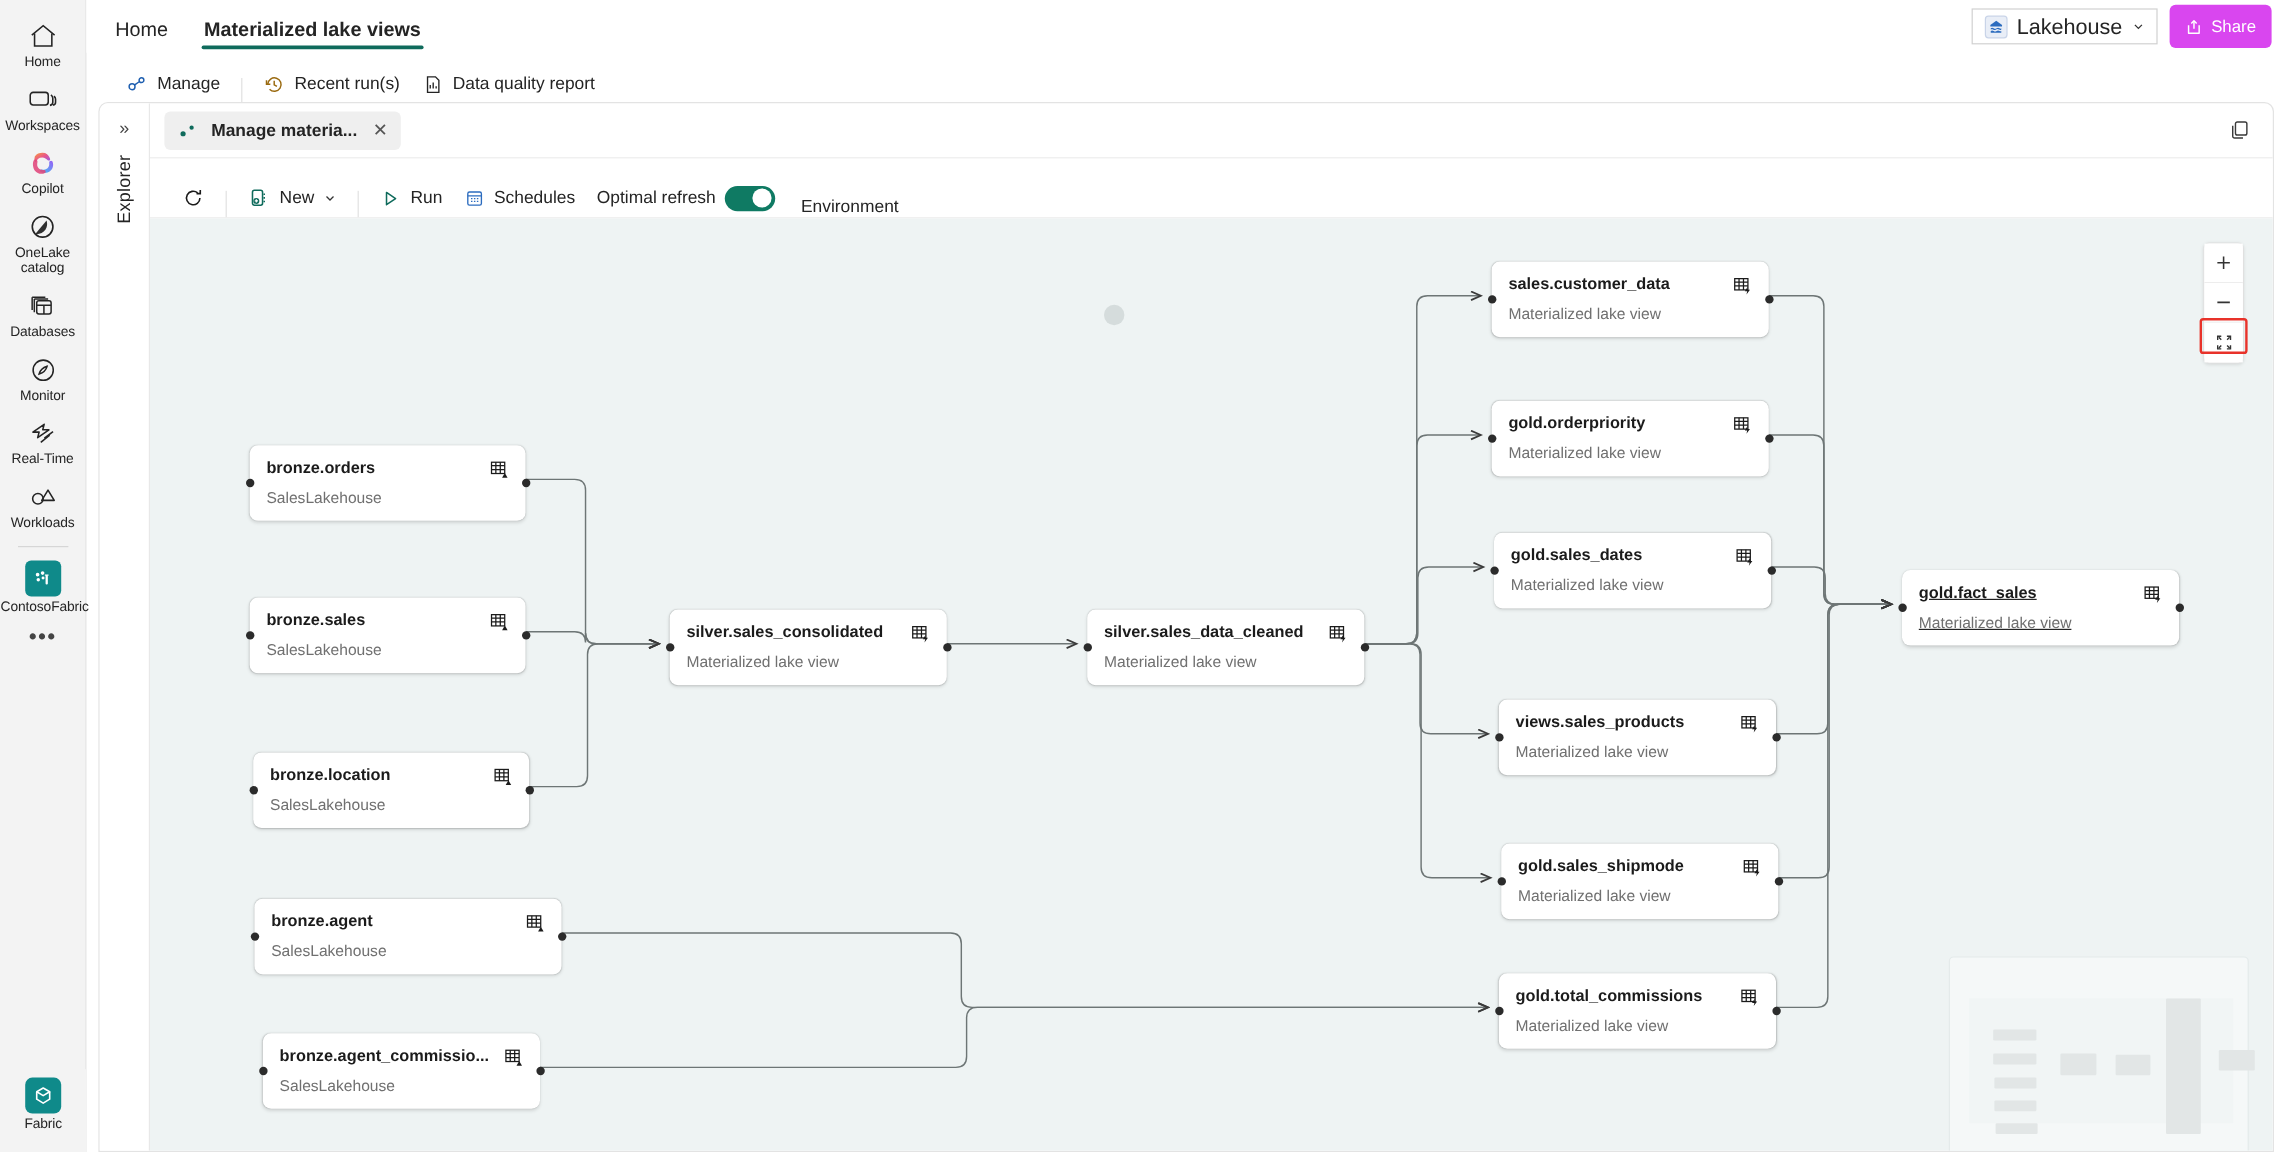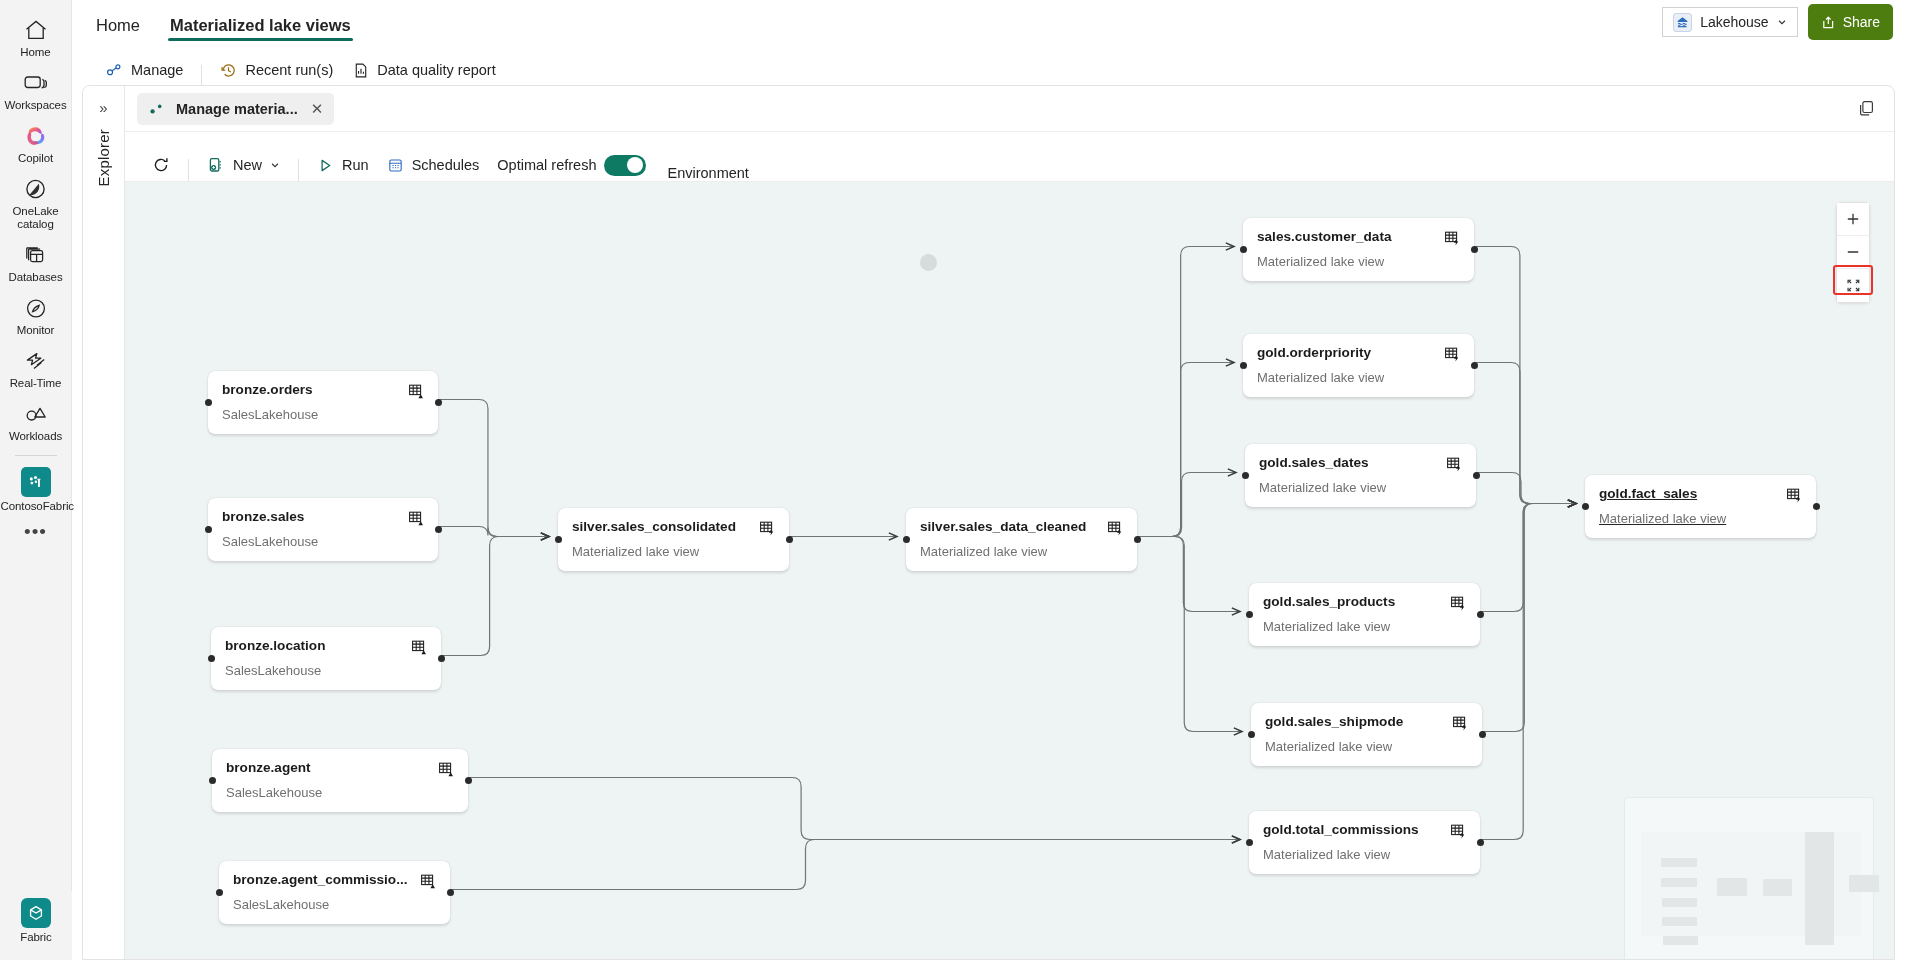--- a/index.html
+++ b/index.html
@@ -61,27 +61,27 @@
   }
   .topnav-item.active { font-weight: 600; }
   .topnav-item.active::after {
     content: ""; position: absolute; left: 0; right: 0; bottom: 3px;
     height: 3px; background: #0f6b5c; border-radius: 2px;
   }
   .topbar-right { margin-left: auto; display: flex; align-items: center; gap: 10px; }
   .lakehouse-pill {
     display:flex; align-items:center; gap:8px;
     height: 30px; padding: 0 10px; border:1px solid #d1d1d1; border-radius:0;
-    background:#fff; font-size:14px; cursor:pointer;text-align:center;
+    background:#fff; font-size:18px; cursor:pointer;text-align:center;
   }
   .lh-badge { width:19px; height:19px; border-radius:3px; background:#e9eef7; border:1px solid #c9d4e8;
       display:flex; align-items:center; justify-content:center; }
   .share-btn {
     display:flex; align-items:center; gap:7px; height:30px; padding: 18px 13px;
-    background:#4d7c0f; color:#fff; border-radius:5px; font-size:14px; cursor:pointer;
+    background:#d946ef; color:#fff; border-radius:5px; font-size:14px; cursor:pointer;
   }
   .chev { width:10px; height:10px; }
 
   
   .cmdbar {
     height: 41px; flex: 0 0 41px; margin: 0 10px; background:#fff;
     border-radius: 6px 6px 0 0;
     display:flex; align-items:flex-end; gap: 0; padding-left: 14px;
   }
   .cmd {
@@ -620,21 +620,21 @@
   <path d="M1.6 5.1h11M1.6 8.3h11M5.2 2.2v9.4M8.9 2.2v9.4"></path>
   <path d="M12.3 9.1 10 12.8h2l-.6 2.6 2.9-3.9h-2.1z" fill="#1b1b1b" stroke="none"></path>
                     </svg></span>
                 </div>
                 <div class="node-sub">Materialized lake view</div>
                 <span class="port in"></span>
                 <span class="port out"></span>
               </div>
               <div class="node" style="left: 1124px; top: 401px; width: 231px;">
                 <div class="node-row">
-                  <div class="node-title">gold.sales_products</div>
+                  <div class="node-title">views.sales_products</div>
                   <span class="node-ico"><svg viewBox="0 0 16 16" width="16" height="16" fill="none" stroke="#1b1b1b" stroke-width="1.05">
   <rect x="1.6" y="2.2" width="11" height="9.4"></rect>
   <path d="M1.6 5.1h11M1.6 8.3h11M5.2 2.2v9.4M8.9 2.2v9.4"></path>
   <path d="M12.3 9.1 10 12.8h2l-.6 2.6 2.9-3.9h-2.1z" fill="#1b1b1b" stroke="none"></path>
                     </svg></span>
                 </div>
                 <div class="node-sub">Materialized lake view</div>
                 <span class="port in"></span>
                 <span class="port out"></span>
               </div>

